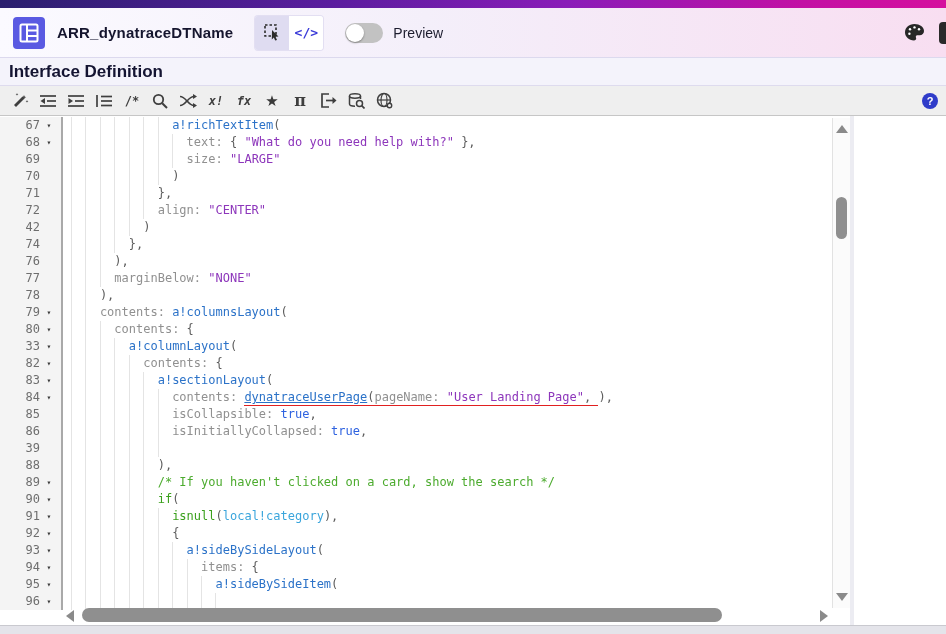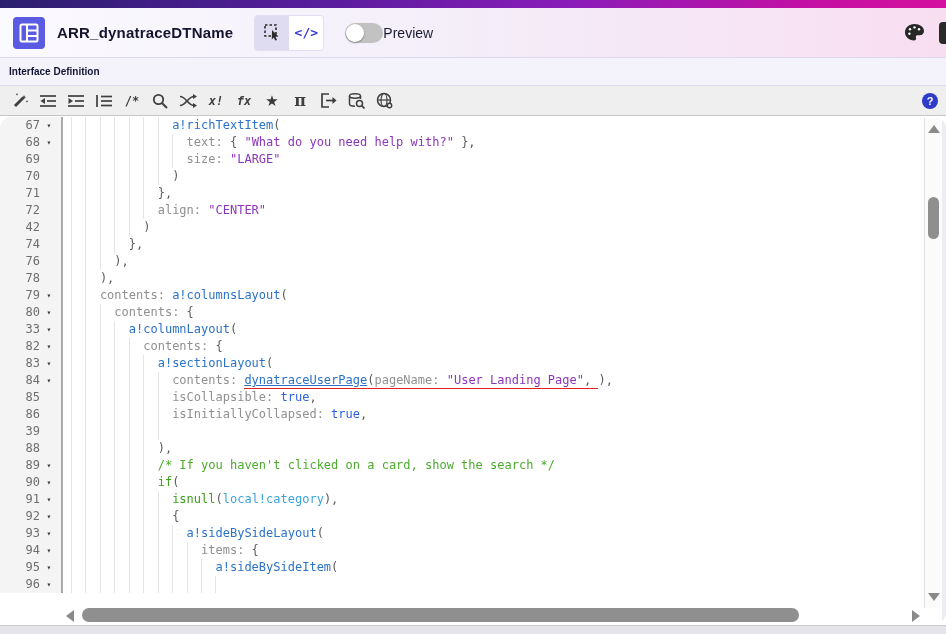--- a/index.html
+++ b/index.html
@@ -20,44 +20,44 @@
   #doc-title { margin-left:12px; font-size:15px; font-weight:bold; color:#15152e; letter-spacing:.2px; }
   #mode-toggle { display:flex; margin-left:22px; border-radius:3px; overflow:hidden; box-shadow:0 0 0 1px #e3dff2; }
   .mode-btn { width:34px; height:34px; display:flex; align-items:center; justify-content:center; cursor:pointer; }
   #mode-design { background:#dfdcf1; }
   #mode-code { background:#ffffff; }
   #code-glyph { font-family:"DejaVu Sans Mono",monospace; font-size:13px; font-weight:bold; color:#3a3ad8; }
   #preview-wrap { display:flex; align-items:center; margin-left:22px; }
   #preview-toggle { width:38px; height:20px; border-radius:10px; background:#c2c2c2; position:relative; cursor:pointer; }
   #preview-knob { position:absolute; left:1px; top:1px; width:18px; height:18px; border-radius:50%; background:#fff;
     box-shadow:0 1px 2px rgba(0,0,0,.35); }
-  #preview-label { font-size:14px; color:#1c1c2e; }
+  #preview-label { margin-left:10px; font-size:14px; color:#1c1c2e; }
   #header-right { margin-left:auto; display:flex; align-items:center; }
   #palette-icon { margin-right:14px; }
   #clipped-icon { width:20px; height:22px; background:#2a2a2a; border-radius:4px; margin-right:-13px; }
 
   
   #subheader { left:0; top:57px; width:946px; height:29px; background:#f4f3fb;
     border-top:1px solid #dcd9ee; border-bottom:1px solid #dedbee;
     display:flex; align-items:center; }
-  #subheader-label { margin-left:9px; font-size:10px; font-weight:bold; color:#141432; }
+  #subheader-label { margin-left:9px; font-size:17px; font-weight:bold; color:#141432; }
 
   
   #toolbar { left:0; top:86px; width:946px; height:30px; background:#efefef; border-bottom:1px solid #c6c6c6;
     display:flex; align-items:center; }
   .tb { width:28px; height:26px; display:flex; align-items:center; justify-content:center; cursor:pointer; color:#3f3f3f; }
   .tb svg { display:block; }
   .tb-text { font-family:"DejaVu Sans Mono",monospace; font-size:12px; font-weight:bold; color:#3f3f3f; }
   #tb-star { font-size:15px; color:#3a3a3a; }
   #tb-pi { font-family:"DejaVu Serif",serif; font-size:16px; font-weight:bold; }
   #help-btn { margin-left:auto; margin-right:8px; width:16px; height:16px; border-radius:50%; background:#2f3cc9;
     color:#fff; font-size:11px; font-weight:bold; display:flex; align-items:center; justify-content:center; cursor:pointer; }
 
   
-  #editor { left:0; top:116px; width:946px; height:509px; background:#fff; overflow:hidden;border-radius:13px; }
+  #editor { left:0; top:116px; width:854px; height:509px; background:#fff; overflow:hidden; }
   #code-lines { position:absolute; left:0; top:1px; right:24px; }
   .line { display:flex; height:17px; font-family:"DejaVu Sans Mono",monospace; font-size:12px; line-height:17px; white-space:pre; }
   .gcell { flex:none; width:63px; background:#f4f4f4; border-right:2px solid #a9a9a9; display:flex; }
   .gnum { width:40px; text-align:right; color:#6e6e6e; }
   .gfold { width:18px; text-align:center; font-size:8px; color:#3a3a3a; line-height:17px; cursor:pointer; }
   .indent { flex:none; margin-left:8px; height:17px;
     background:repeating-linear-gradient(90deg,#e4e4e4 0,#e4e4e4 1px,transparent 1px,transparent 2ch); }
   .tk-fn   { color:var(--c-fn); }
   .tk-kw   { color:var(--c-kw); }
   .tk-cm   { color:var(--c-cm); }
@@ -237,20 +237,21 @@
     <div id="code-lines">
         <div class="line"><div class="gcell"><span class="gnum">67</span><span class="gfold">▾</span></div><span class="indent" style="width: 14ch;"></span><span class="tk-fn">a!richTextItem</span><span class="tk-p">(</span></div>
         <div class="line"><div class="gcell"><span class="gnum">68</span><span class="gfold">▾</span></div><span class="indent" style="width: 16ch;"></span><span class="tk-par">text: </span><span class="tk-p">{ </span><span class="tk-str">"What do you need help with?"</span><span class="tk-p"> },</span></div>
         <div class="line"><div class="gcell"><span class="gnum">69</span><span class="gfold"></span></div><span class="indent" style="width: 16ch;"></span><span class="tk-par">size: </span><span class="tk-str">"LARGE"</span></div>
         <div class="line"><div class="gcell"><span class="gnum">70</span><span class="gfold"></span></div><span class="indent" style="width: 14ch;"></span><span class="tk-p">)</span></div>
         <div class="line"><div class="gcell"><span class="gnum">71</span><span class="gfold"></span></div><span class="indent" style="width: 12ch;"></span><span class="tk-p">},</span></div>
         <div class="line"><div class="gcell"><span class="gnum">72</span><span class="gfold"></span></div><span class="indent" style="width: 12ch;"></span><span class="tk-par">align: </span><span class="tk-str">"CENTER"</span></div>
         <div class="line"><div class="gcell"><span class="gnum">42</span><span class="gfold"></span></div><span class="indent" style="width: 10ch;"></span><span class="tk-p">)</span></div>
         <div class="line"><div class="gcell"><span class="gnum">74</span><span class="gfold"></span></div><span class="indent" style="width: 8ch;"></span><span class="tk-p">},</span></div>
         <div class="line"><div class="gcell"><span class="gnum">76</span><span class="gfold"></span></div><span class="indent" style="width: 6ch;"></span><span class="tk-p">),</span></div>
+        <div class="line"><div class="gcell"><span class="gnum">77</span><span class="gfold"></span></div><span class="indent" style="width: 6ch;"></span><span class="tk-par">marginBelow: </span><span class="tk-str">"NONE"</span></div>
         <div class="line"><div class="gcell"><span class="gnum">78</span><span class="gfold"></span></div><span class="indent" style="width: 4ch;"></span><span class="tk-p">),</span></div>
         <div class="line"><div class="gcell"><span class="gnum">79</span><span class="gfold">▾</span></div><span class="indent" style="width: 4ch;"></span><span class="tk-par">contents: </span><span class="tk-fn">a!columnsLayout</span><span class="tk-p">(</span></div>
         <div class="line"><div class="gcell"><span class="gnum">80</span><span class="gfold">▾</span></div><span class="indent" style="width: 6ch;"></span><span class="tk-par">contents: </span><span class="tk-p">{</span></div>
         <div class="line"><div class="gcell"><span class="gnum">33</span><span class="gfold">▾</span></div><span class="indent" style="width: 8ch;"></span><span class="tk-fn">a!columnLayout</span><span class="tk-p">(</span></div>
         <div class="line"><div class="gcell"><span class="gnum">82</span><span class="gfold">▾</span></div><span class="indent" style="width: 10ch;"></span><span class="tk-par">contents: </span><span class="tk-p">{</span></div>
         <div class="line"><div class="gcell"><span class="gnum">83</span><span class="gfold">▾</span></div><span class="indent" style="width: 12ch;"></span><span class="tk-fn">a!sectionLayout</span><span class="tk-p">(</span></div>
         <div class="line"><div class="gcell"><span class="gnum">84</span><span class="gfold">▾</span></div><span class="indent" style="width: 14ch;"></span><span class="tk-par">contents: </span><span class="tk-link tk-err">dynatraceUserPage</span><span class="tk-p tk-err">(</span><span class="tk-par tk-err">pageName: </span><span class="tk-str tk-err">"User Landing Page"</span><span class="tk-p tk-err">, </span><span class="tk-p">),</span></div>
         <div class="line"><div class="gcell"><span class="gnum">85</span><span class="gfold"></span></div><span class="indent" style="width: 14ch;"></span><span class="tk-par">isCollapsible: </span><span class="tk-bool">true</span><span class="tk-p">,</span></div>
         <div class="line"><div class="gcell"><span class="gnum">86</span><span class="gfold"></span></div><span class="indent" style="width: 14ch;"></span><span class="tk-par">isInitiallyCollapsed: </span><span class="tk-bool">true</span><span class="tk-p">,</span></div>
         <div class="line"><div class="gcell"><span class="gnum">39</span><span class="gfold"></span></div><span class="indent" style="width: 14ch;"></span></div>

